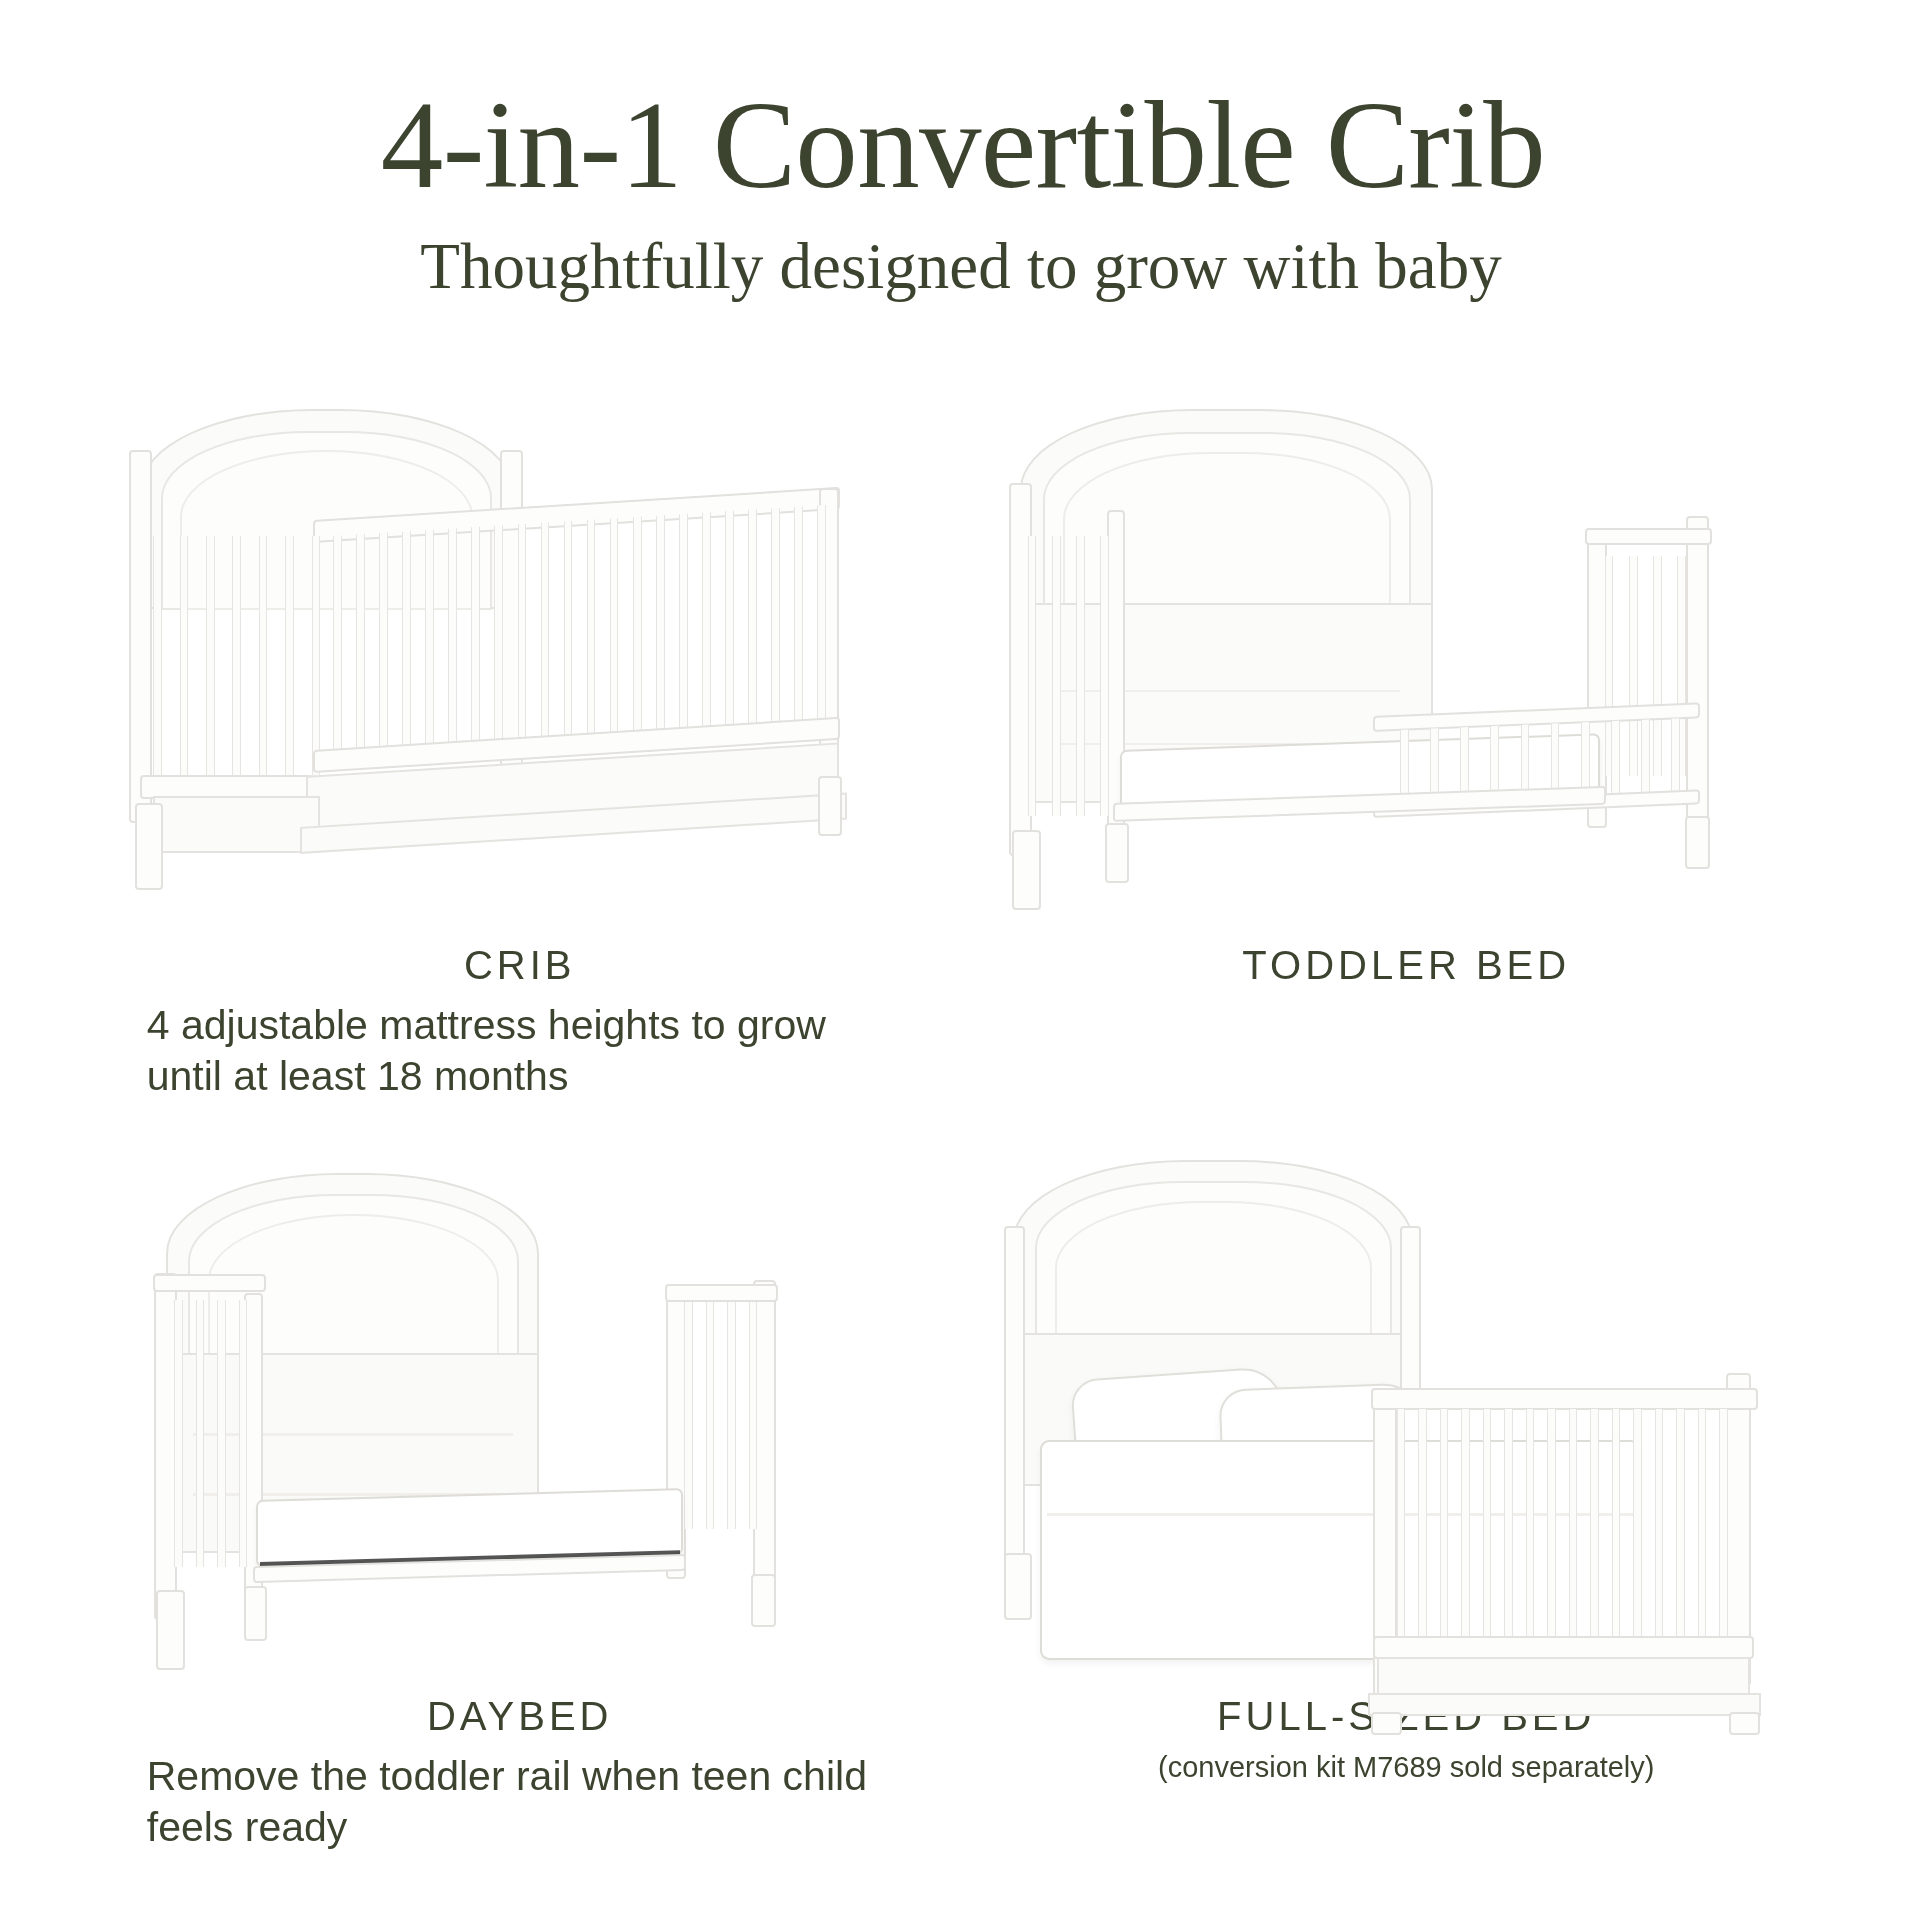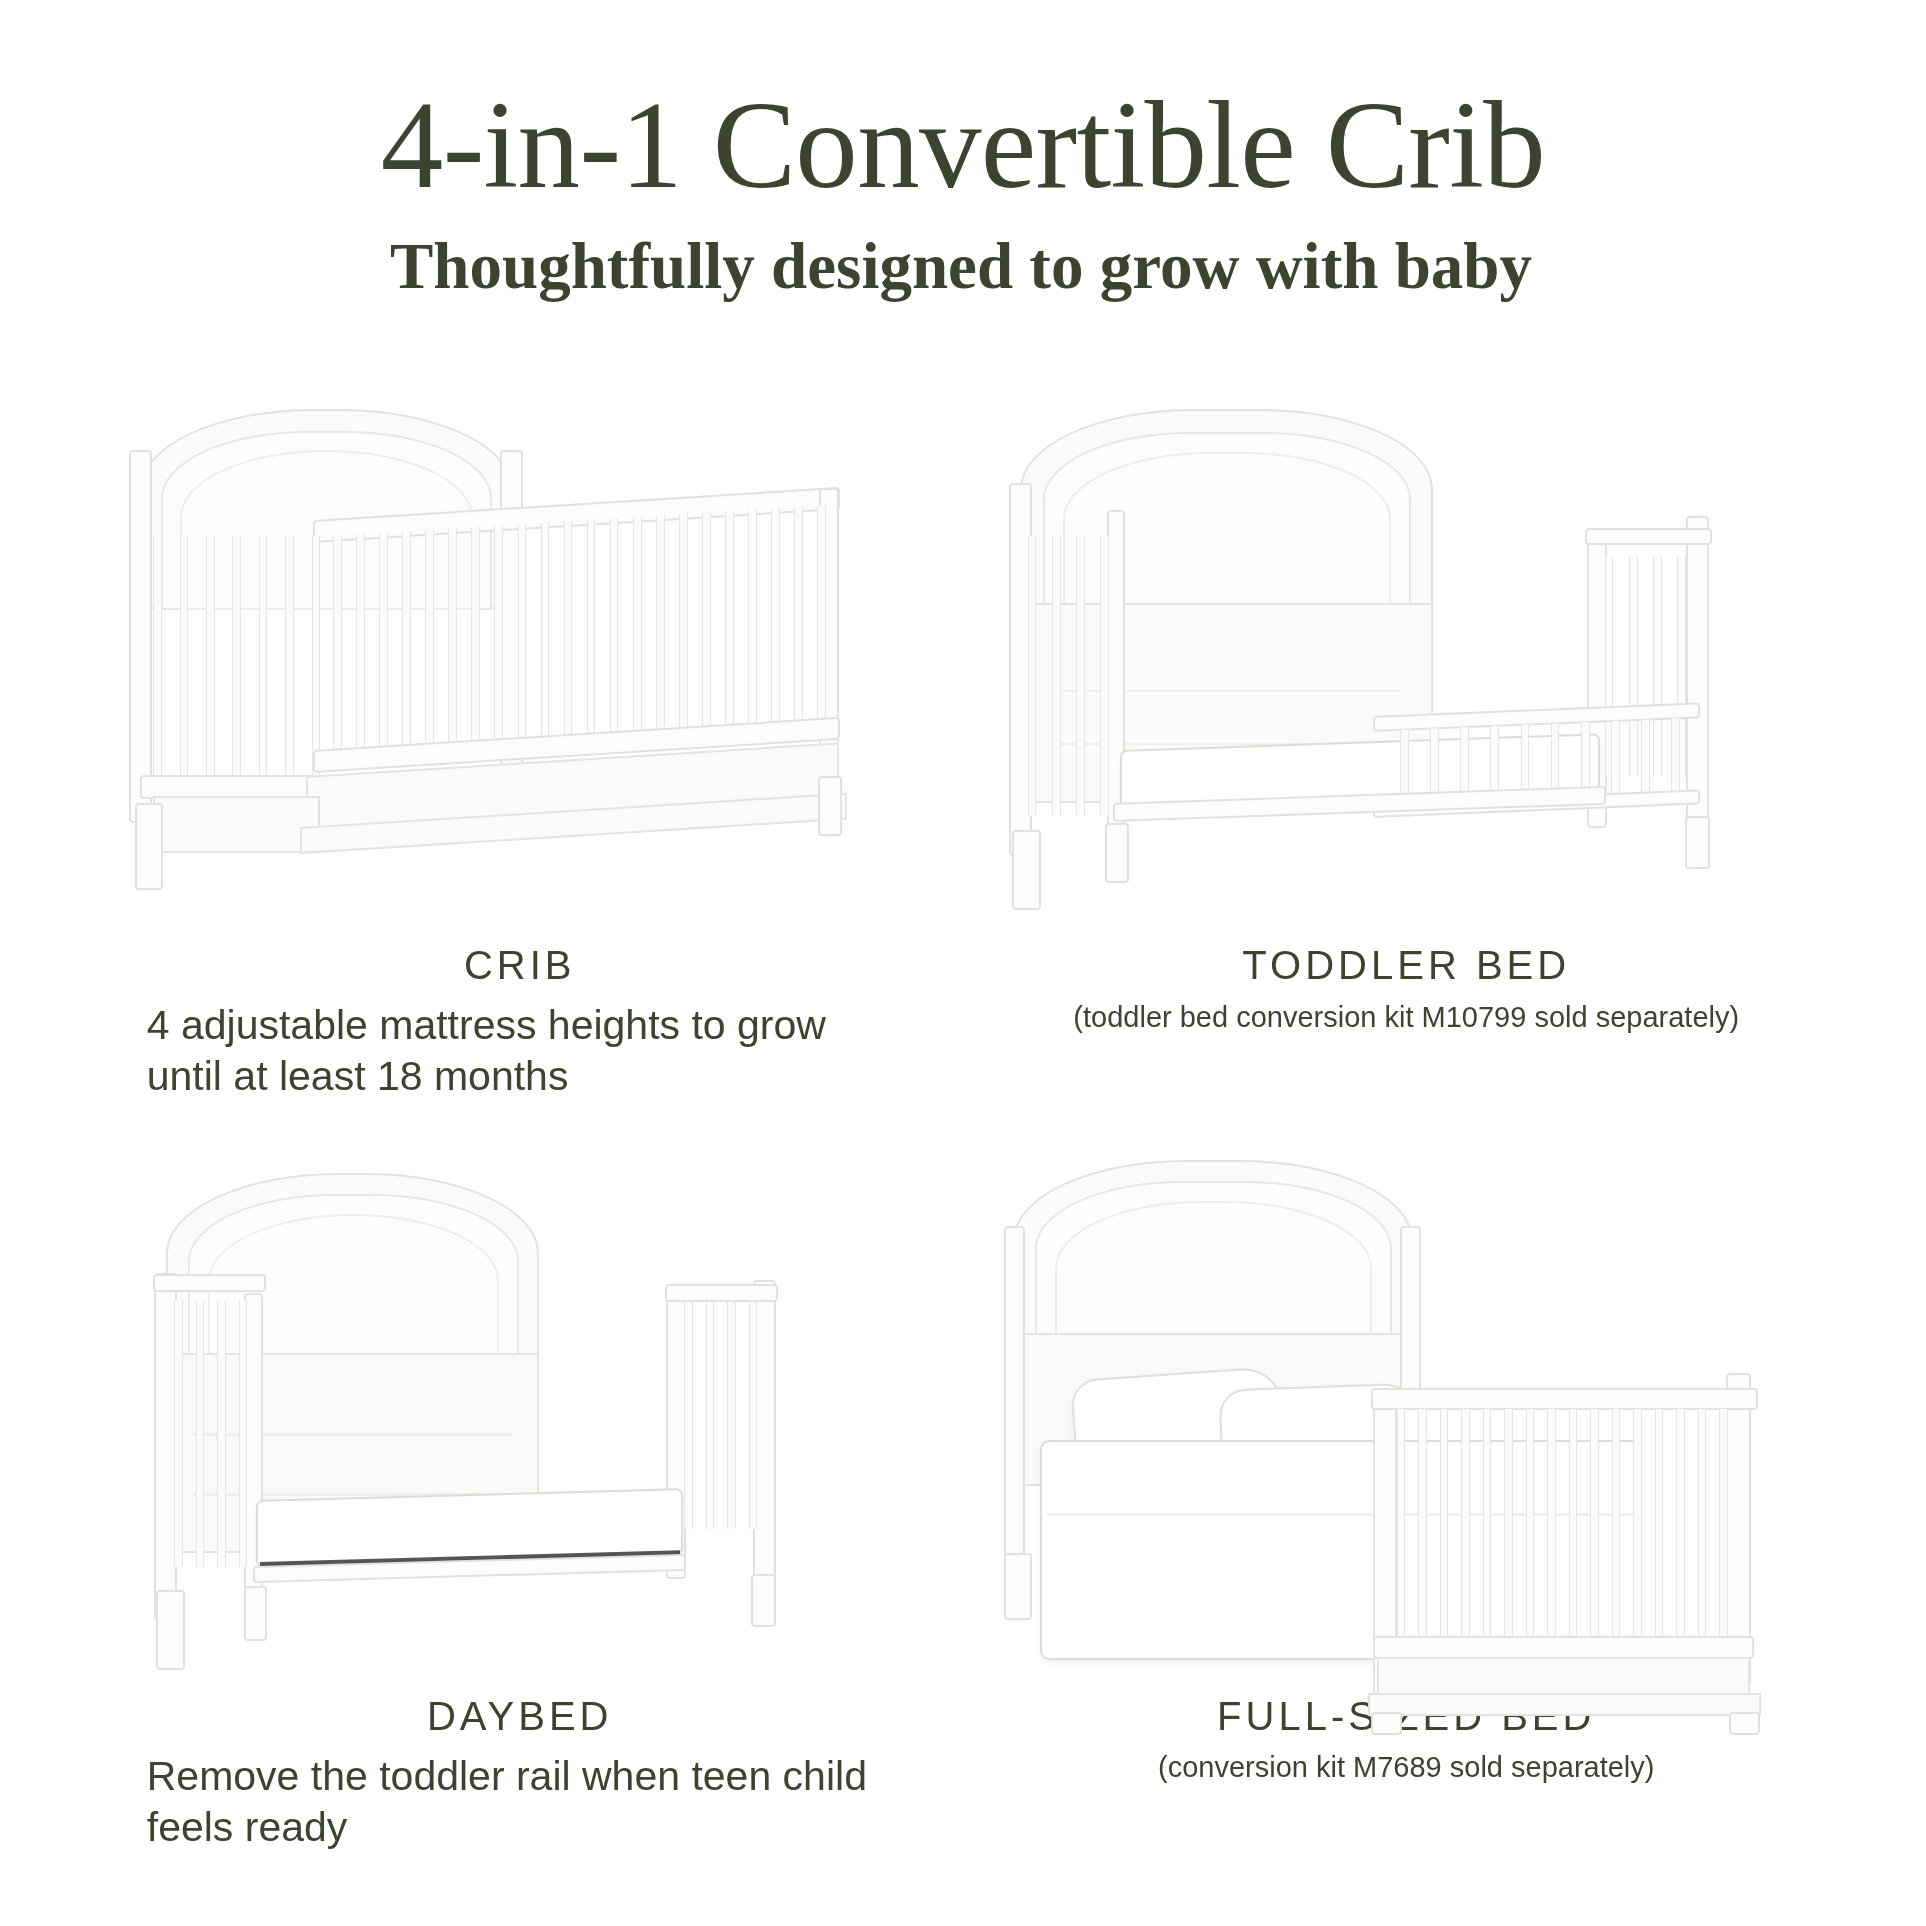--- a/index.html
+++ b/index.html
@@ -34,21 +34,21 @@
     color: #3c4430;
     letter-spacing: -0.7px;
     text-align: center;
     margin: 0;
   }
 
   .subtitle {
     font-family: "Liberation Serif", serif;
     font-size: 65px;
     line-height: 1.1;
-    font-weight: 700;
+    font-weight: 400;
     color: #3c4430;
     text-align: left;
     margin: 20px 4px 0 0;
   }
 
   .grid {
     margin-top: 100px;
     width: 1733px;
     display: grid;
     grid-template-columns: 1fr 1fr;
@@ -287,21 +287,20 @@
         </div>
         <div class="wood" style="left:373px; top:400px; width:327px; height:14.7px; transform:skewY(-2.4deg); transform-origin:left center;"></div>
 
         <div class="wood" style="left:113px; top:400px; width:493px; height:18.7px; transform:skewY(-2deg); transform-origin:left center;"></div>
 
         <div class="wood" style="left:12px; top:427px; width:29px; height:80px;"></div>
         <div class="wood" style="left:105px; top:420px; width:24px; height:60px;"></div>
         <div class="wood" style="left:685px; top:413px; width:25px; height:53px;"></div>
       </div>
       <div class="caption-title">TODDLER BED</div>
-      <div class="caption-note">(toddler bed conversion kit M10799 sold separately)</div>
     </div>
 
     <div class="cell">
       <div class="figure">
 
         <div class="arch" style="left:53px; top:20px; width:373px; height:200px;"></div>
         <div class="arch-inner" style="left:75px; top:41px; width:331px; height:179px;"></div>
         <div class="arch-inner" style="left:95px; top:61px; width:291px; height:159px; border-color:#eeedea;"></div>
 
         <div class="panel" style="left:53px; top:200px; width:373px; height:200px;"></div>

